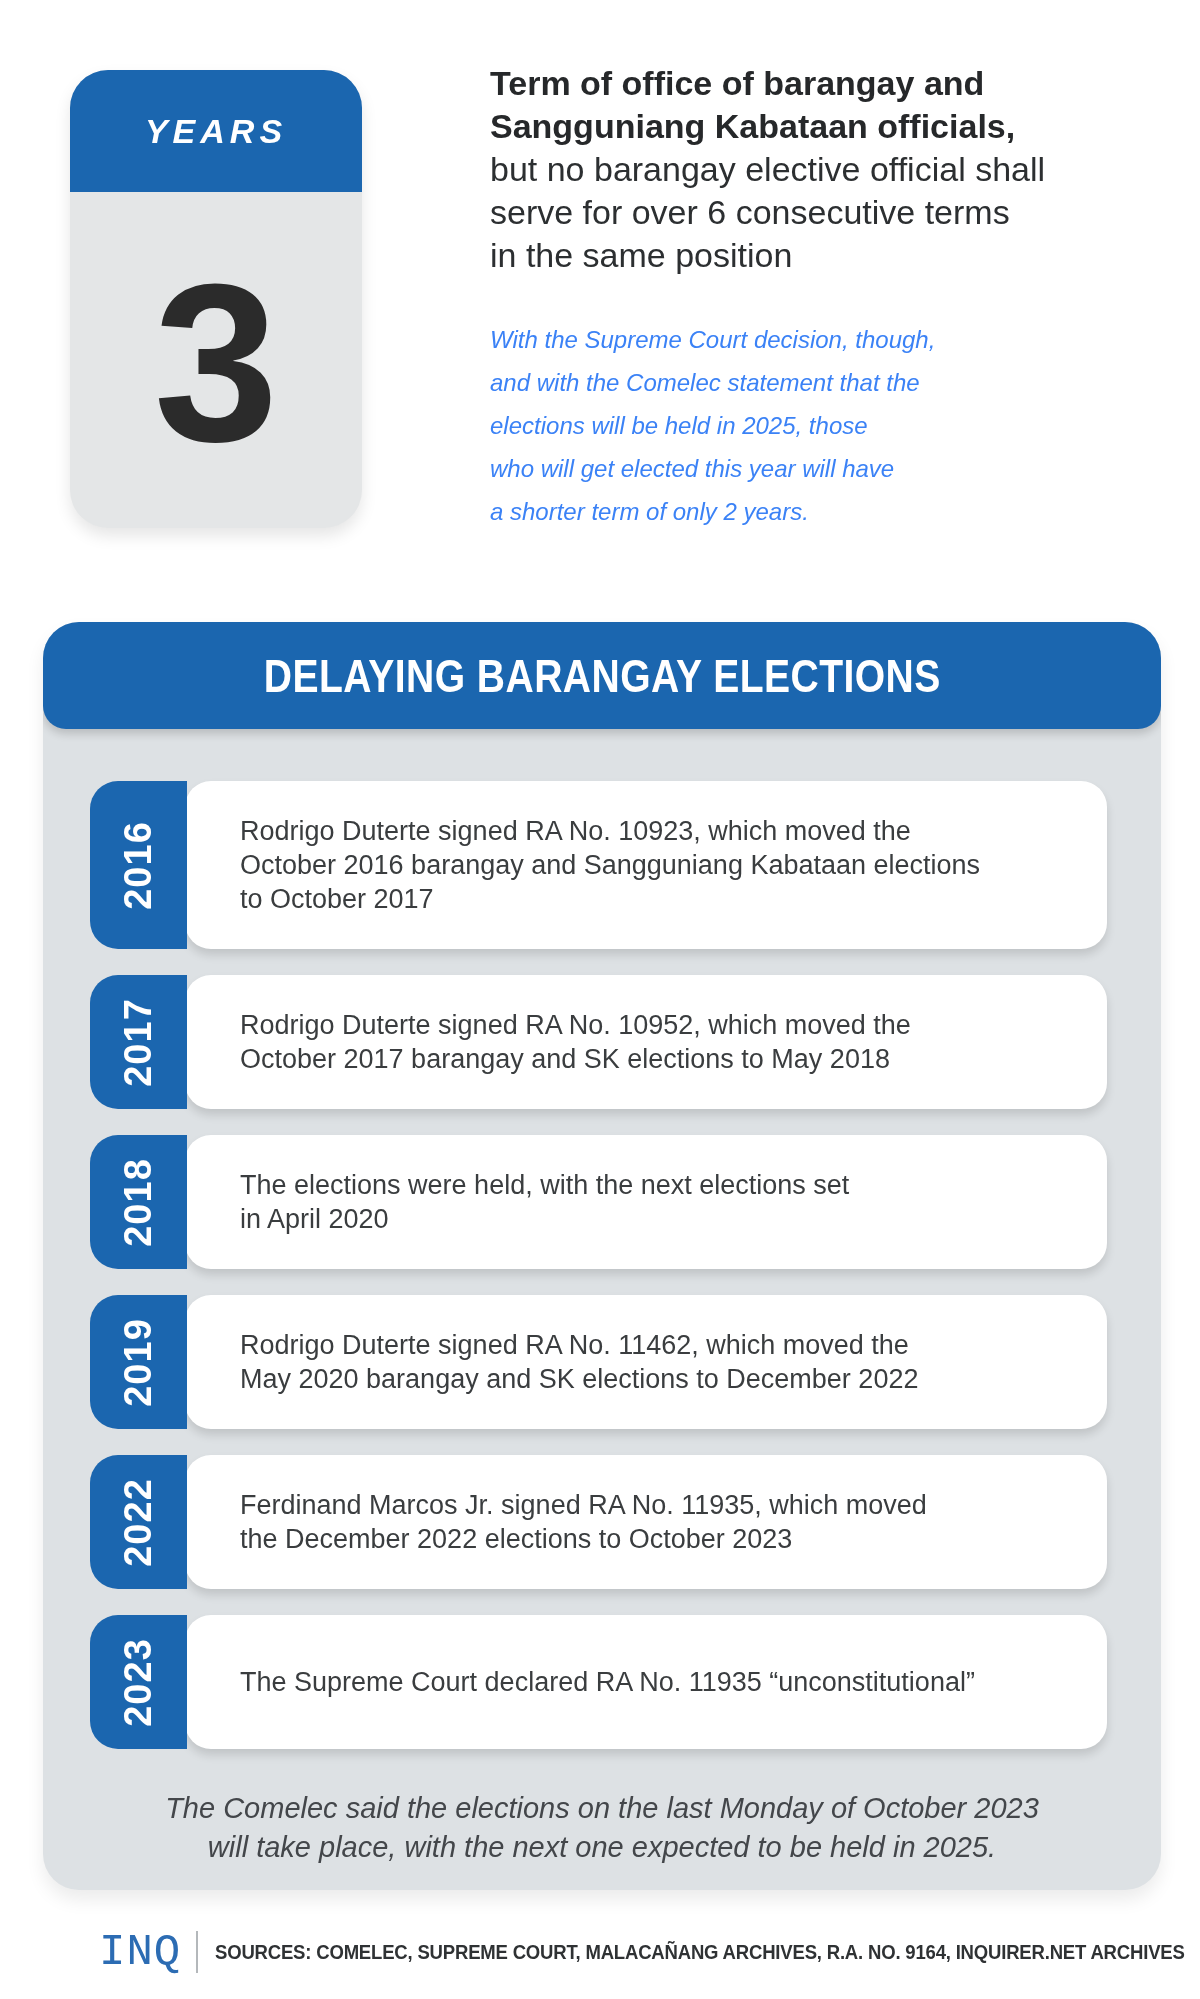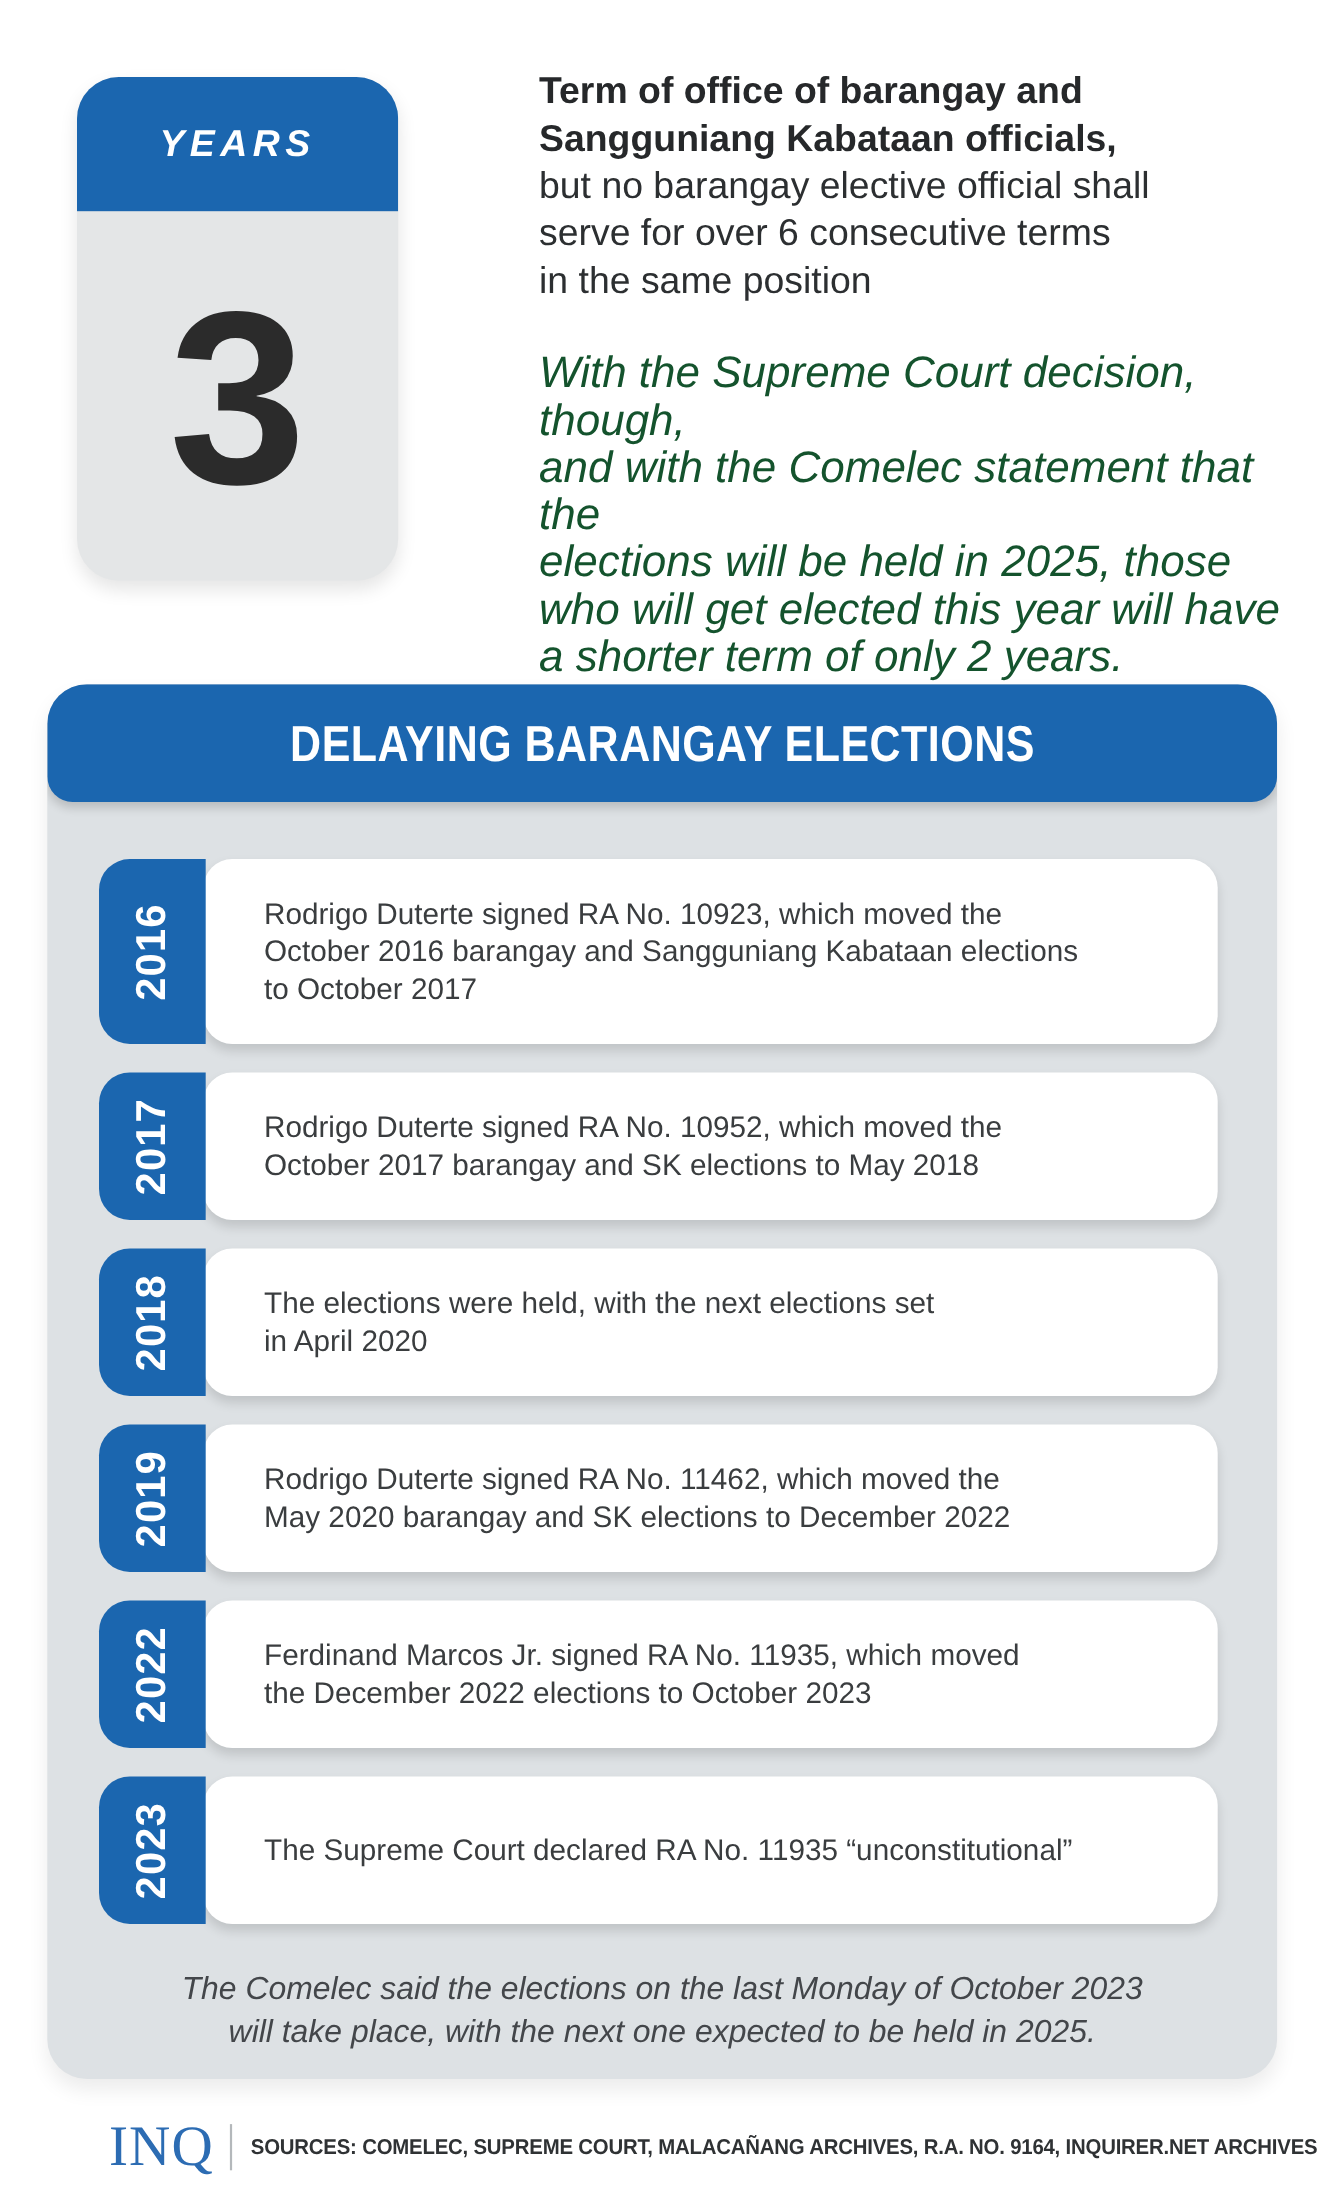--- a/index.html
+++ b/index.html
@@ -38,22 +38,22 @@
 
   
   .intro{position:absolute;left:490px;top:62px;width:690px;}
   .intro .t-bold{
     font-size:34px;line-height:43px;font-weight:bold;color:#26282a;white-space:pre-line;
   }
   .intro .t-reg{
     font-size:34px;line-height:43px;font-weight:normal;color:#2c2f31;white-space:pre-line;
   }
   .intro .note{
-    margin-top:41px;font-size:40px;line-height:43px;font-style:italic;
-    color:#14532d;white-space:pre-line;
+    margin-top:41px;font-size:24px;line-height:43px;font-style:italic;
+    color:#3b82f6;white-space:pre-line;
   }
 
   
   .big-card{
     position:absolute;left:43px;top:622px;width:1118px;height:1268px;
     background:var(--card-gray);border-radius:36px;overflow:hidden;
     box-shadow:0 10px 18px rgba(0,0,0,.08);
   }
   .big-header{
     height:107px;background:var(--blue);
@@ -93,21 +93,21 @@
     margin-top:40px;text-align:center;font-style:italic;
     font-size:29px;line-height:39px;color:#43464a;white-space:pre-line;
   }
 
   
   .sourcebar{
     position:absolute;left:99px;top:1926px;height:52px;
     display:flex;align-items:center;
   }
   .logo{
-    font-family:Liberation Serif, serif;font-size:52px;line-height:1;
+    font-family:Liberation Mono, monospace;font-size:44px;line-height:1;
     color:#2c6cb3;letter-spacing:1px;
   }
   .divider{width:2px;height:42px;background:#b4b8bb;margin:0 17px 0 15px;}
   .sources{
     font-size:19.5px;font-weight:bold;color:#2f3234;letter-spacing:-.2px;
     transform:scaleX(.95);transform-origin:left center;white-space:nowrap;
   }
 </style>
 </head>
 <body>

